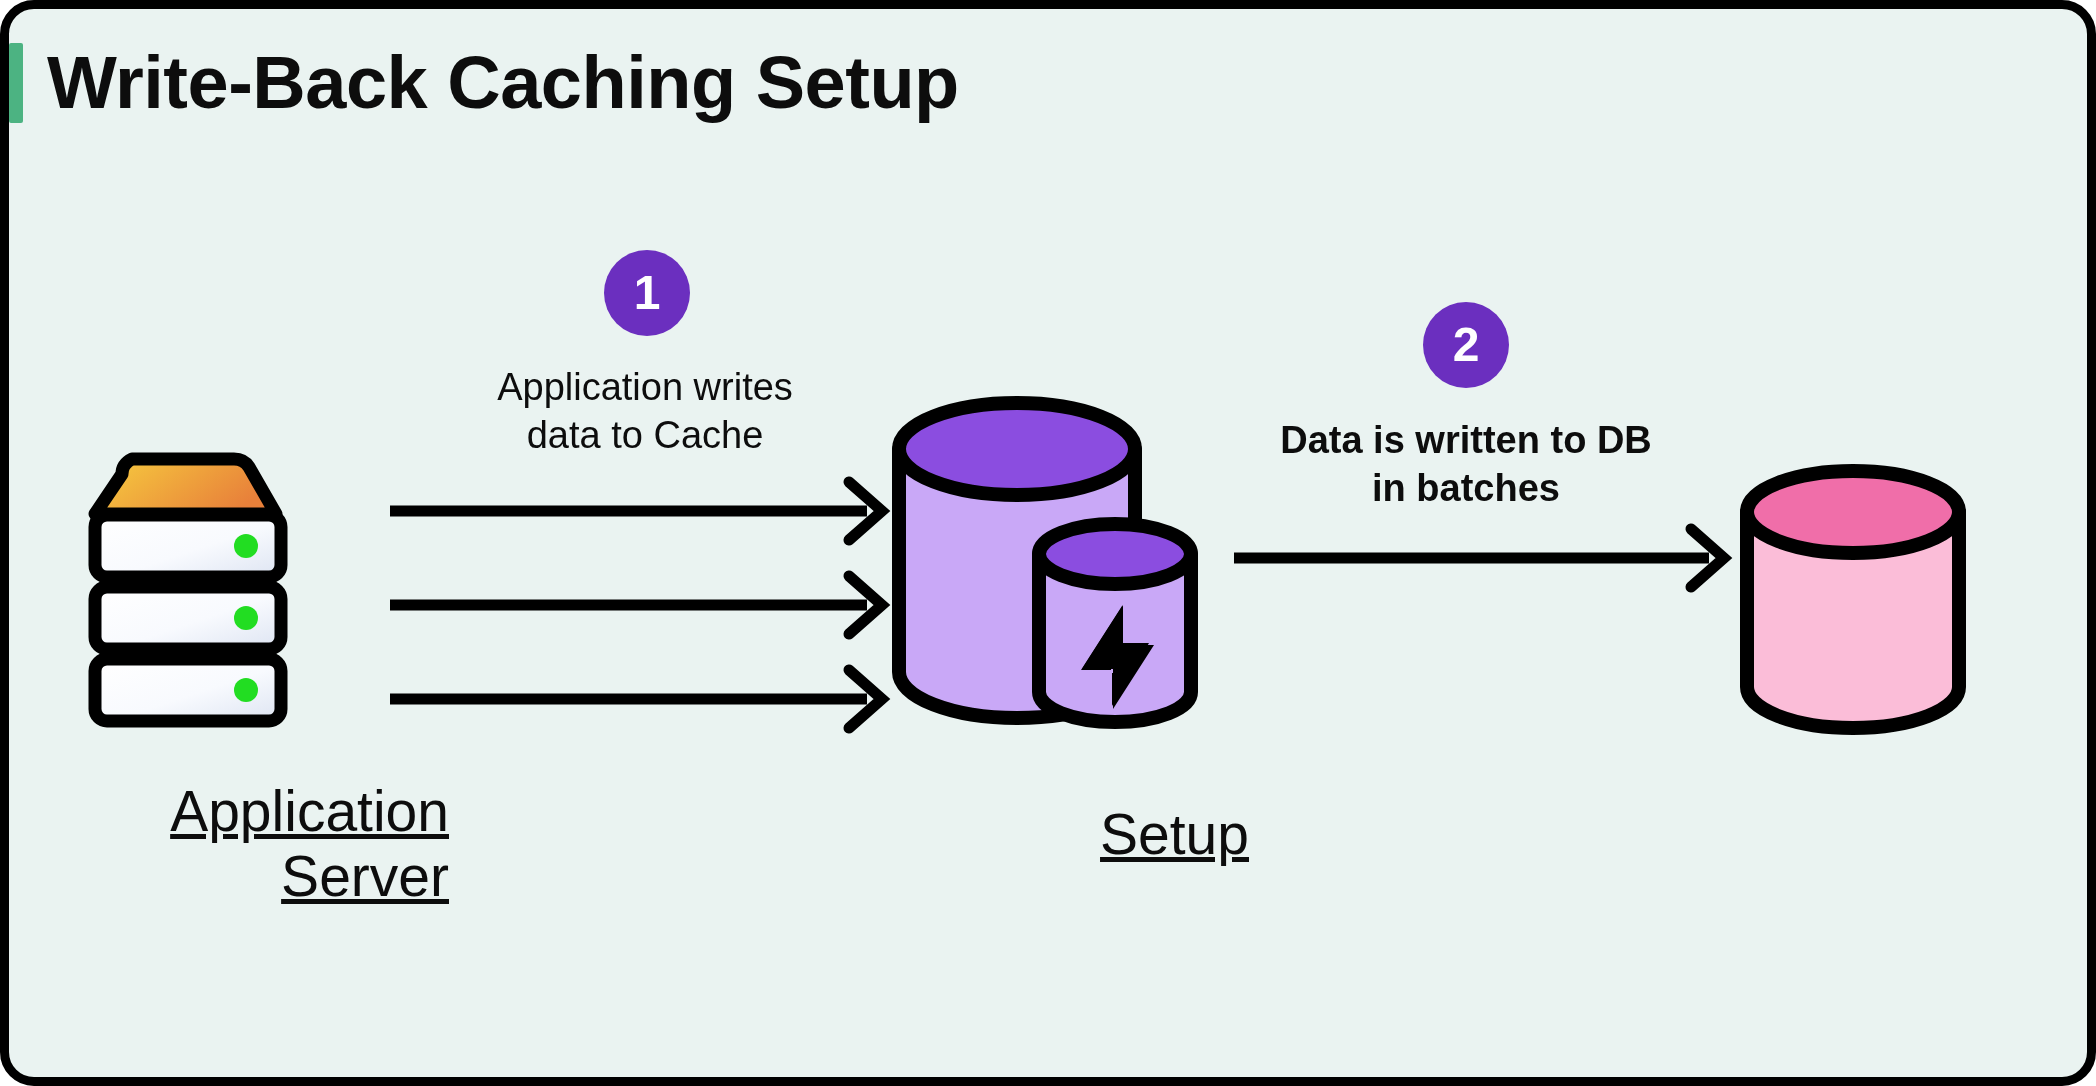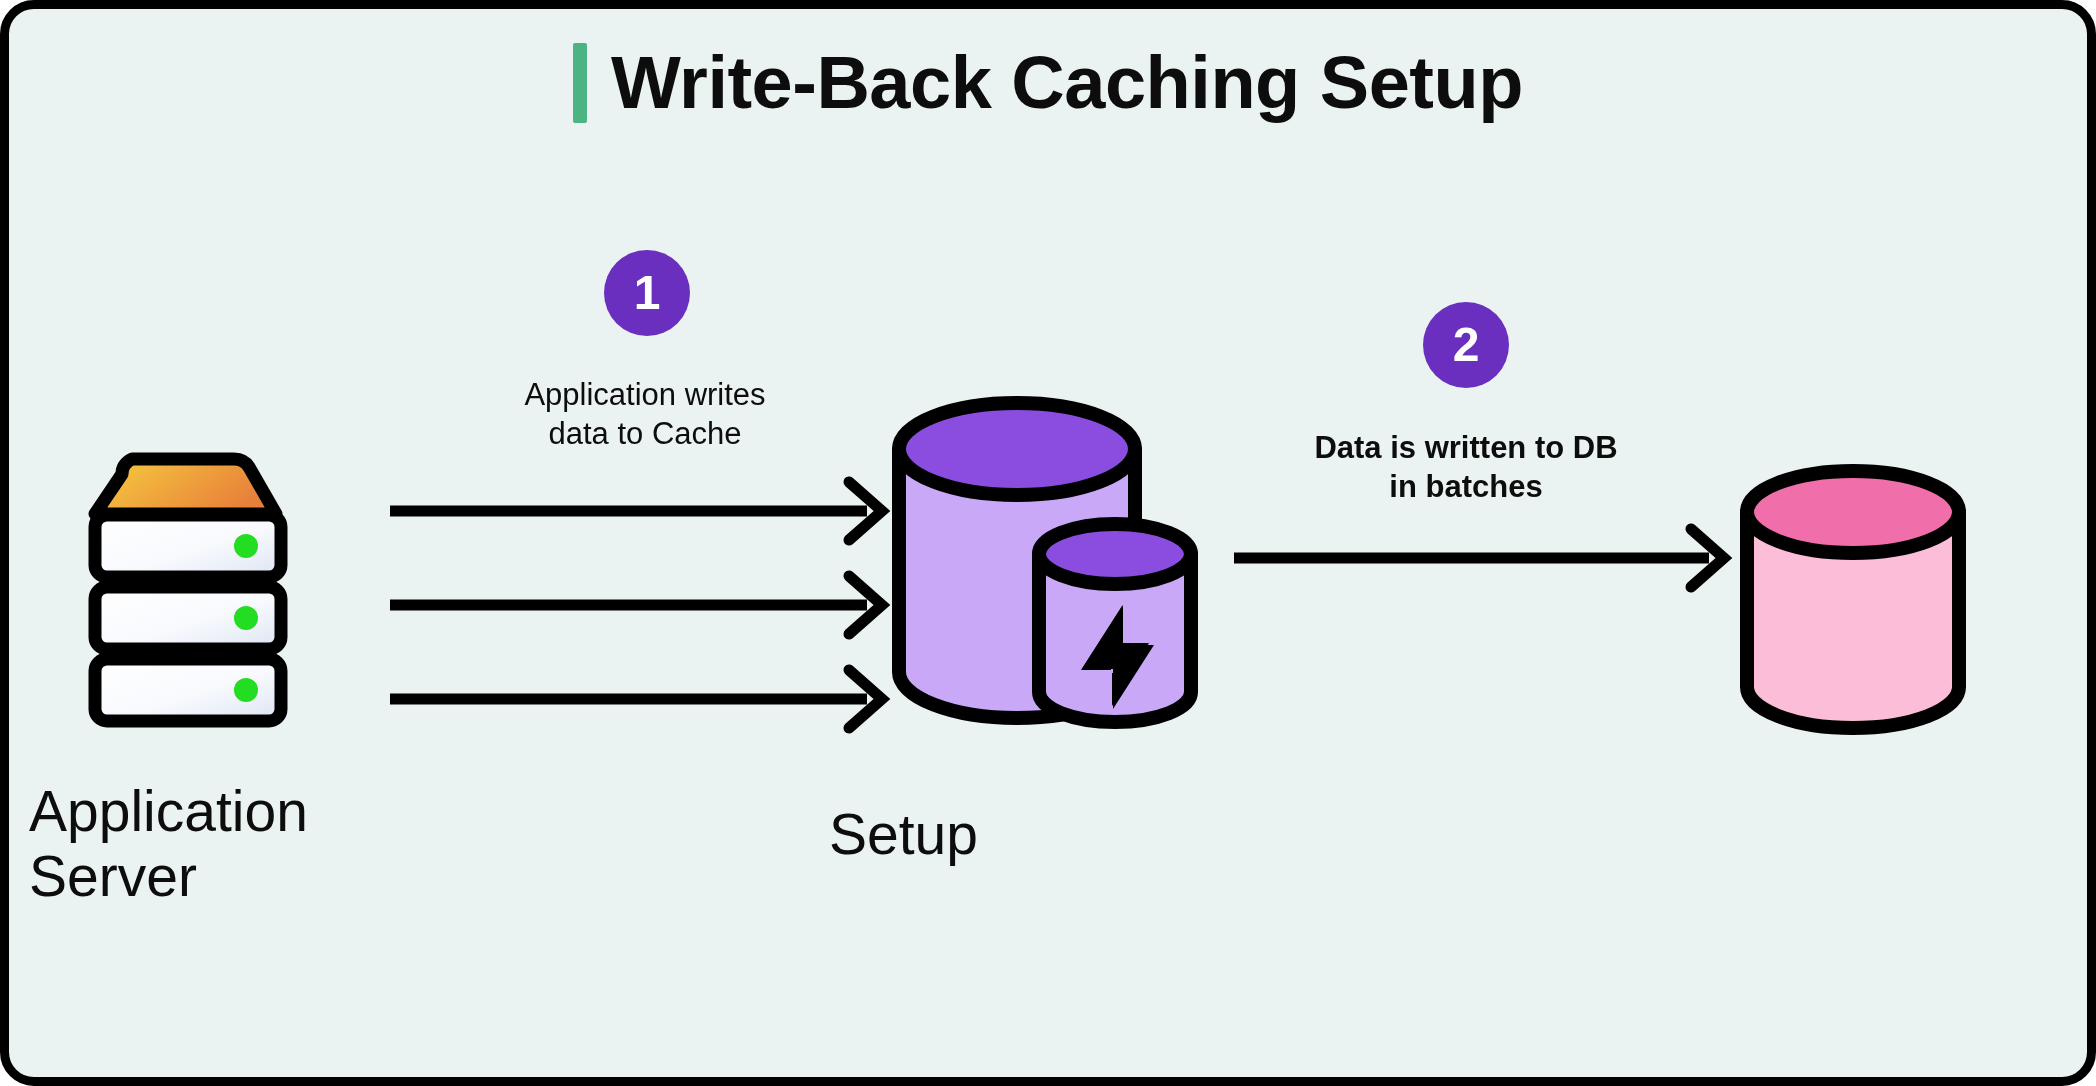--- a/index.html
+++ b/index.html
@@ -23,21 +23,21 @@
   }
 
   
   .title-wrap {
     position: absolute;
     left: 0;
     top: 34px;
     width: 100%;
     display: flex;
     align-items: center;
-    justify-content: center;
+    justify-content: flex-start;
     gap: 24px;
   }
   .title-accent {
     width: 14px;
     height: 80px;
     background: #4cb382;
     border-radius: 2px;
     flex: 0 0 auto;
   }
   .title-text {
@@ -63,37 +63,37 @@
     font-size: 48px;
     font-weight: bold;
     line-height: 1;
   }
   #badge-1 { left: 595px; top: 241px; }
   #badge-2 { left: 1414px; top: 293px; }
 
   .step-label {
     position: absolute;
     text-align: center;
-    font-size: 31px;
+    font-size: 38px;
     color: #0d0d0d;
     line-height: 1.25;
     white-space: pre-line;
-    margin-top: 12px;
   }
   #step-label-1 { left: 386px; top: 355px; width: 500px; }
   #step-label-2 { left: 1207px; top: 408px; width: 500px; font-weight: bold; }
 
   
   .node-label {
     position: absolute;
-    text-align: left;
+    text-align: right;
     font-size: 57px;
     color: #0d0d0d;
     line-height: 1.14;
     white-space: pre-line;
+    text-decoration: underline;
   }
   #label-server   { left: 20px;   top: 770px;  width: 420px; }
   #label-cache    { left: 820px;  top: 793px;  width: 420px; }
   #label-database { left: 1640px; top: 793px;  width: 420px; }
 
   
   .layer {
     position: absolute;
     left: 0;
     top: 0;

